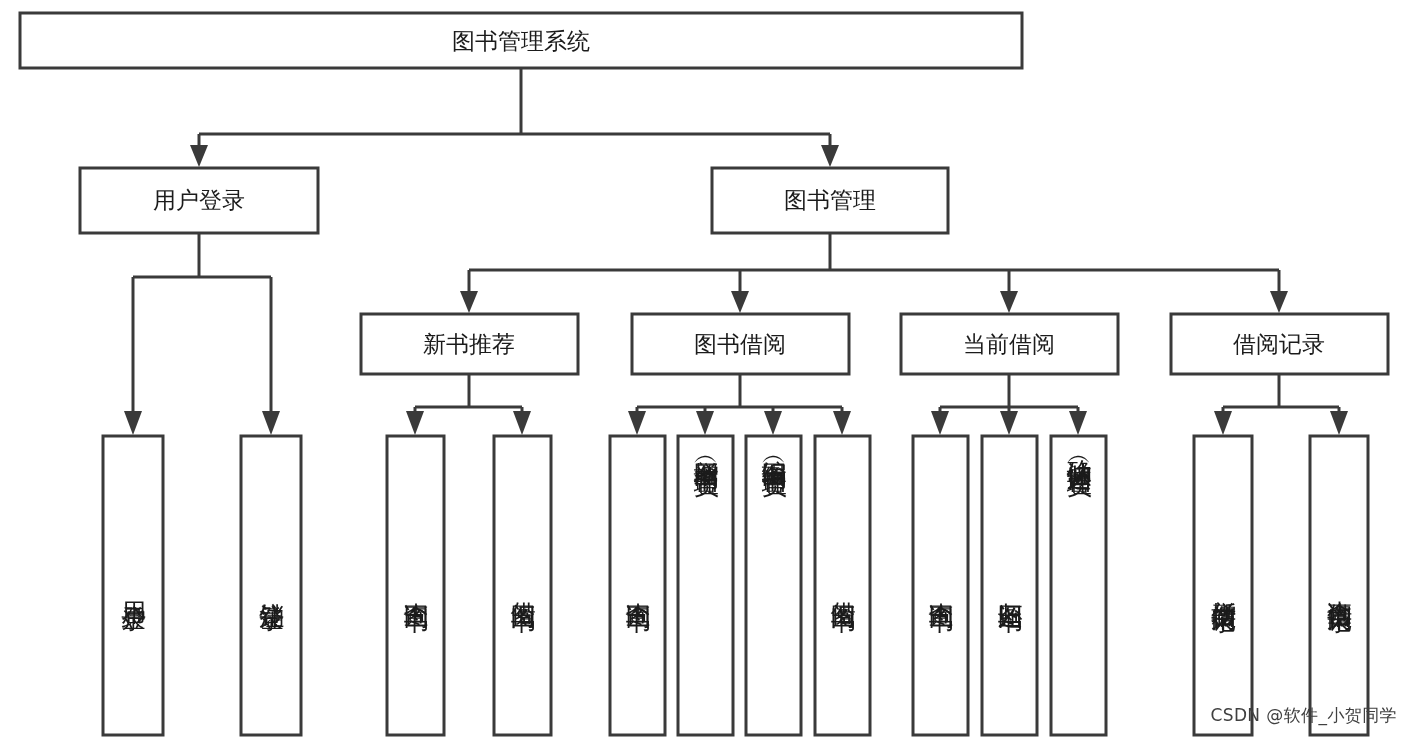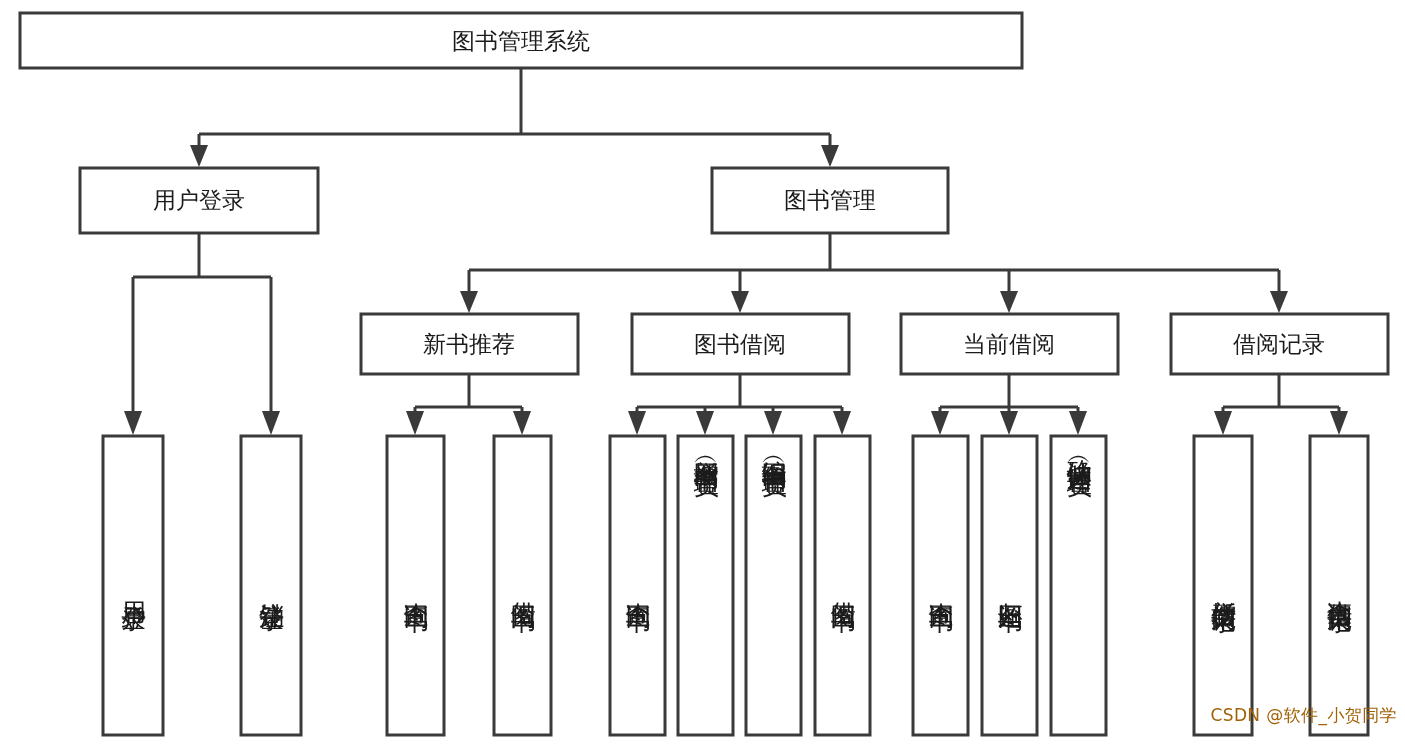--- a/index.html
+++ b/index.html
@@ -67,21 +67,21 @@
     letter-spacing: 2px;
     white-space: nowrap;
     text-align: center;
   }
   .watermark {
     position: absolute;
     right: 8px;
     bottom: 6px;
     font-family: "DejaVu Sans", "Liberation Sans", sans-serif;
     font-size: 17px;
-    color: #a16207;
+    color: #404040;
     letter-spacing: 0.4px;
     white-space: nowrap;
     text-align: center;
   }
 </style>
 </head>
 <body>
 
 <div id="diagram-root">
 

